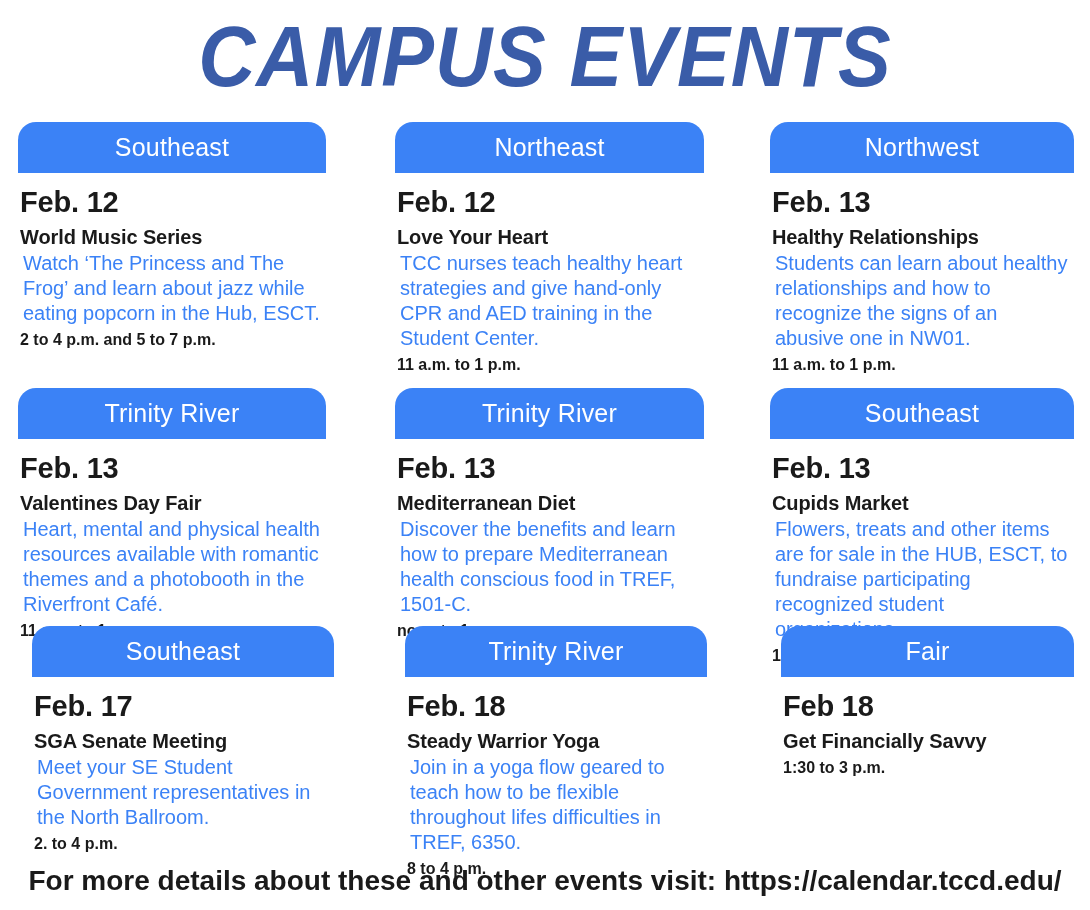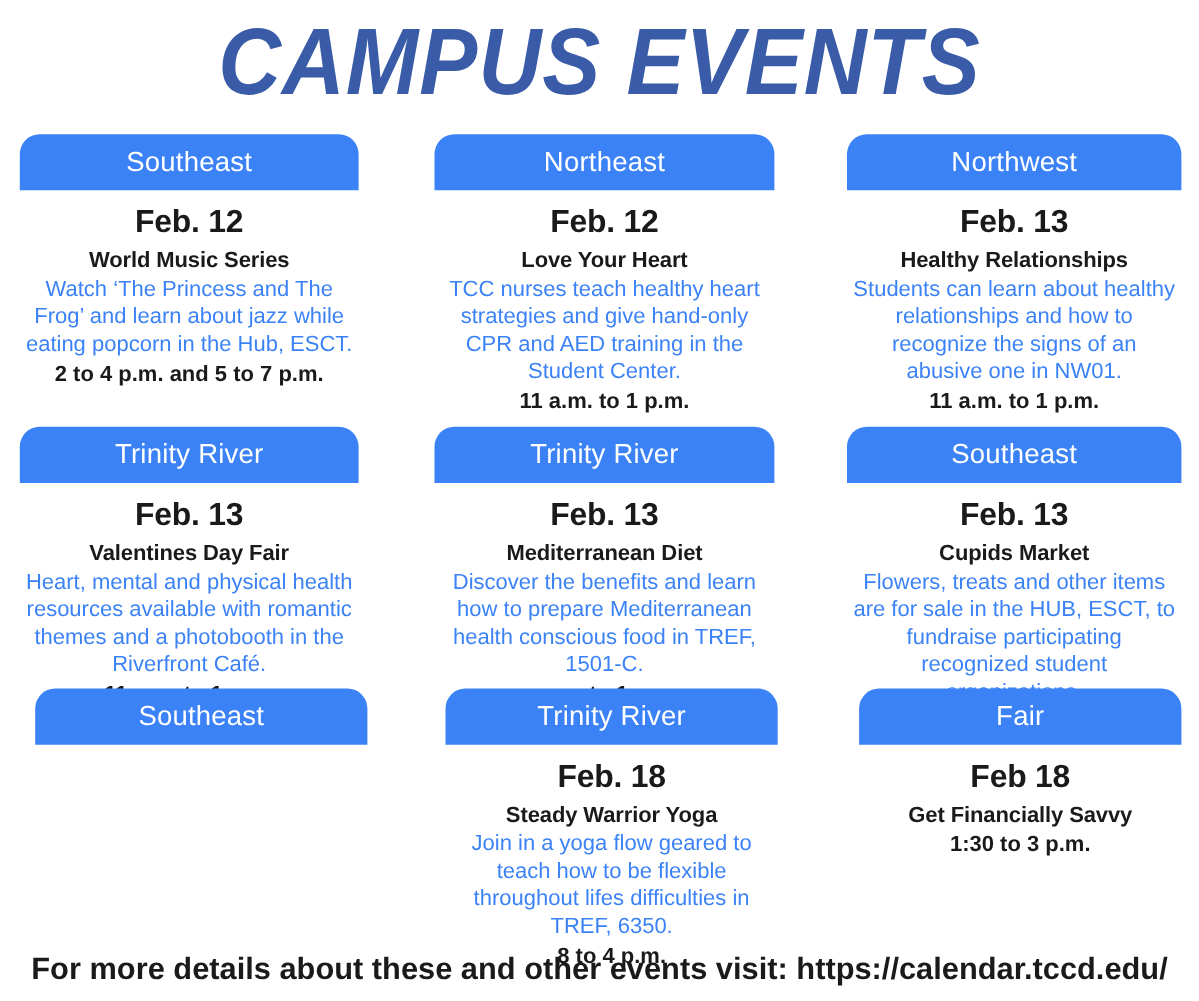--- a/index.html
+++ b/index.html
@@ -75,21 +75,21 @@
     height: 51px;
     line-height: 51px;
     text-align: center;
     font-size: 25px;
     font-weight: normal;
     letter-spacing: 0.2px;
     overflow: hidden;
   }
 
   .card-body {
-    text-align: center;
+    text-align: left;
     padding: 0 2px;
   }
 
   .event-date {
     font-size: 29px;
     font-weight: bold;
     line-height: 34px;
     margin-top: 12px;
     letter-spacing: -0.2px;
     color: #1a1a1a;
@@ -106,21 +106,21 @@
 
   .event-desc {
     font-size: 20px;
     line-height: 25px;
     margin-top: 1px;
     padding: 0 3px;
     color: #3b82f6;
   }
 
   .event-time {
-    font-size: 20px;
+    font-size: 16px;
     font-weight: bold;
     line-height: 26px;
     margin-top: 1px;
     color: #1a1a1a;
   }
 
   
   .poster-footer {
     position: absolute;
     left: 0;
@@ -205,20 +205,26 @@
         <div class="event-time">10:30 a.m. to 2 p.m.</div>
       </div>
     </div>
 
   </div>
 
   <div class="event-row row-3">
 
     <div class="event-card col-1">
       <div class="campus-banner">Southeast</div>
+      <div class="card-body">
+        <div class="event-date">Feb. 17</div>
+        <div class="event-name">SGA Senate Meeting</div>
+        <div class="event-desc">Meet your SE Student Government representatives in the North Ballroom.</div>
+        <div class="event-time">2. to 4 p.m.</div>
+      </div>
     </div>
 
     <div class="event-card col-2">
       <div class="campus-banner">Trinity River</div>
       <div class="card-body">
         <div class="event-date">Feb. 18</div>
         <div class="event-name">Steady Warrior Yoga</div>
         <div class="event-desc">Join in a yoga flow geared to teach how to be flexible throughout lifes difficulties in TREF, 6350.</div>
         <div class="event-time">8 to 4 p.m.</div>
       </div>

